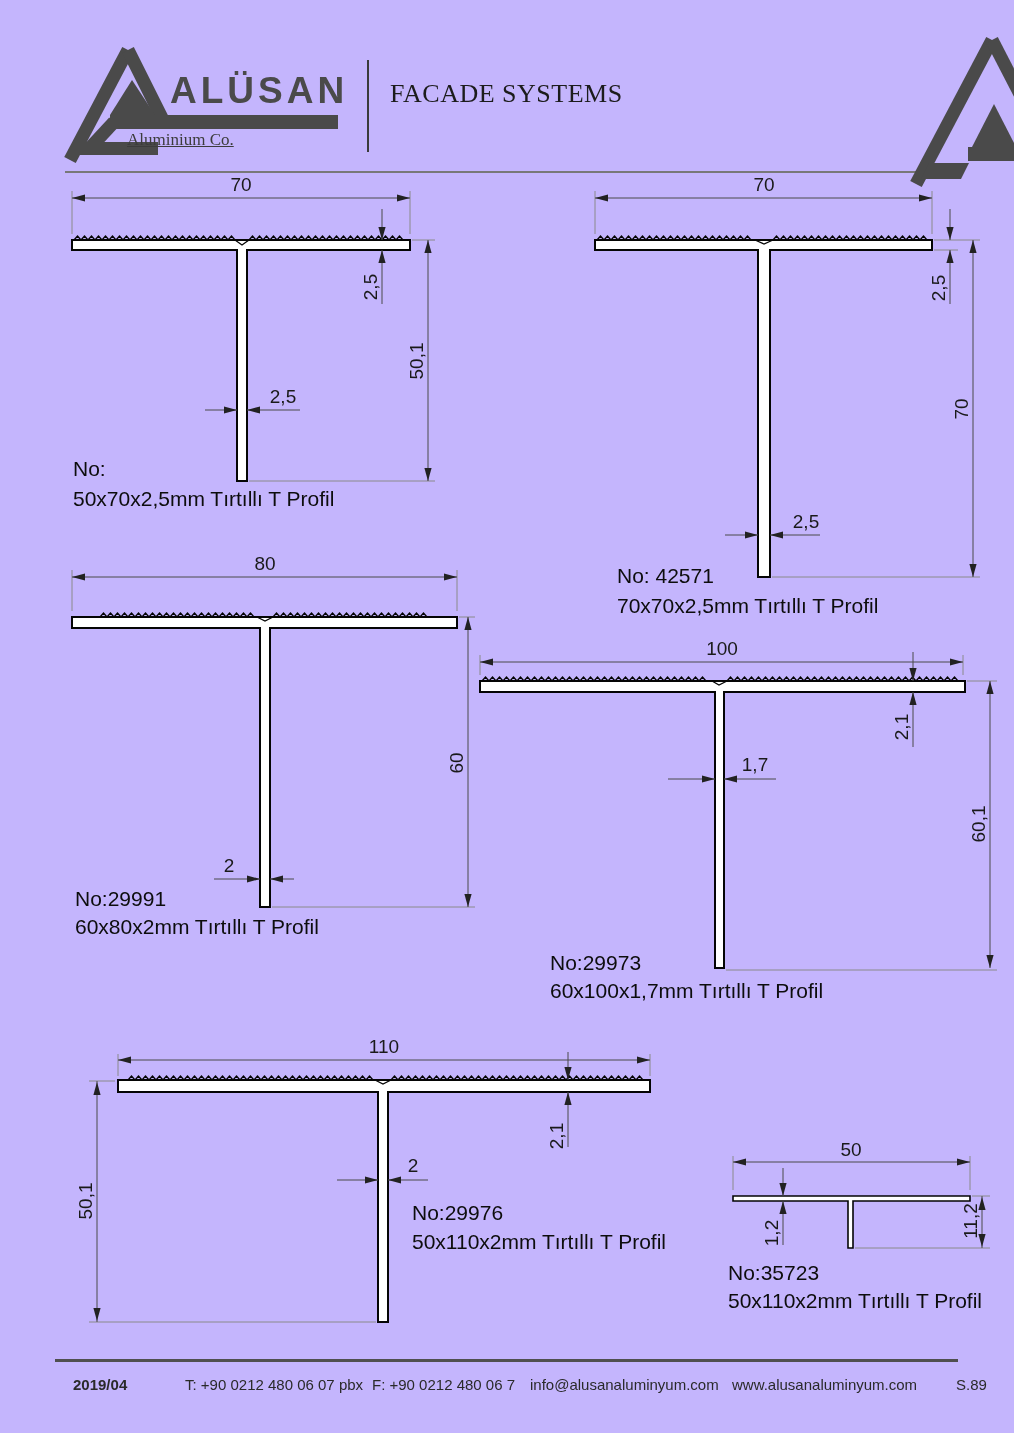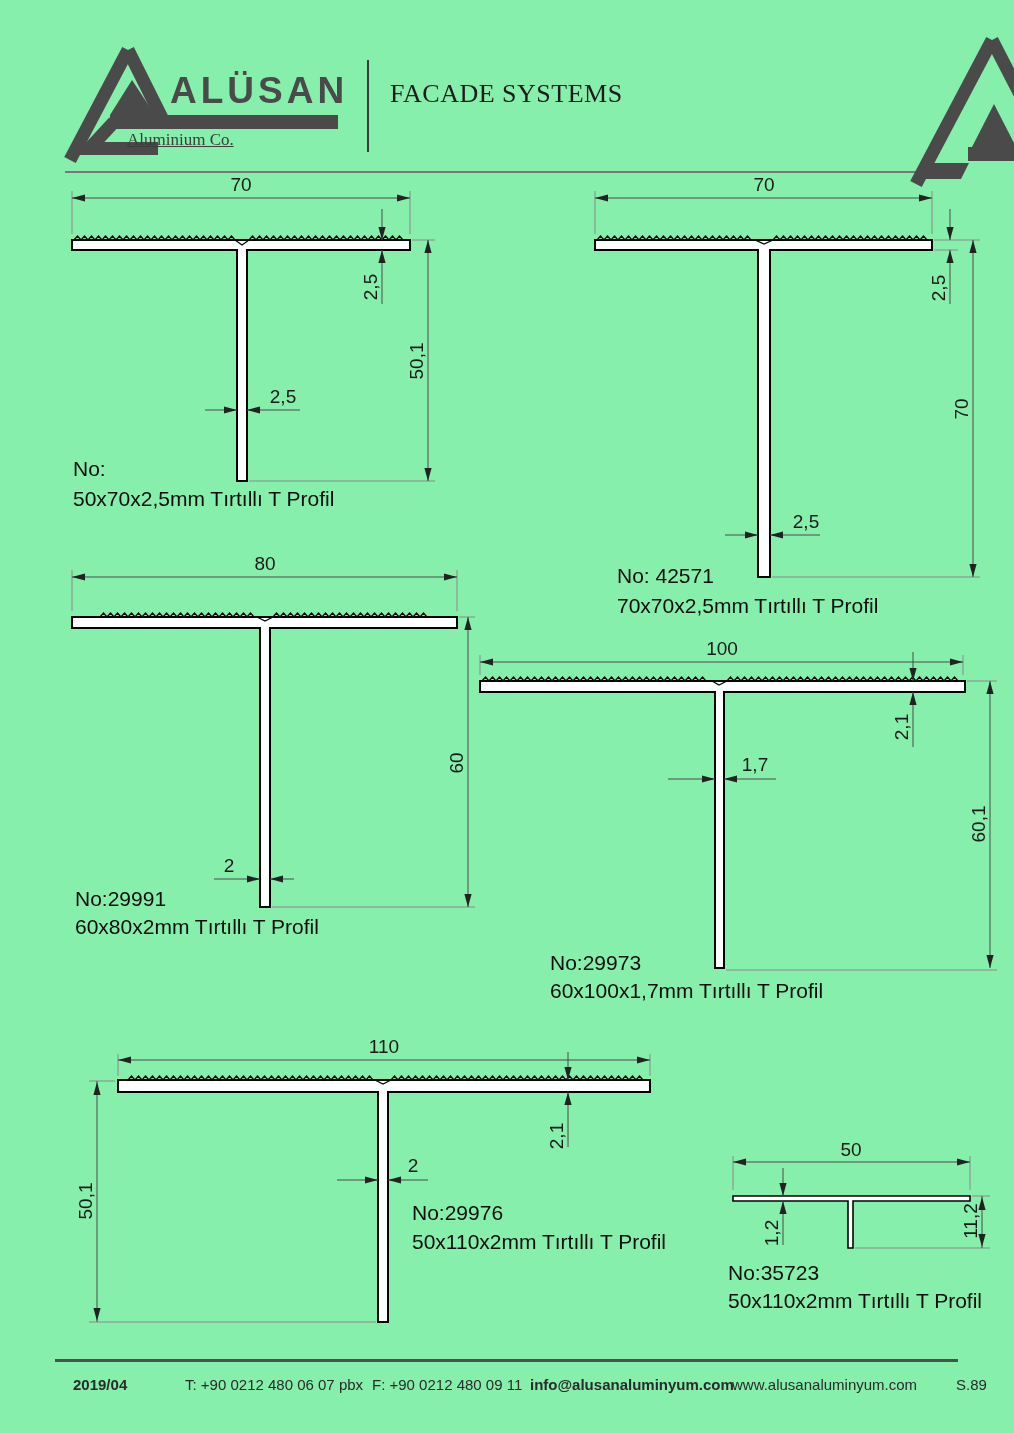--- a/index.html
+++ b/index.html
@@ -1,16 +1,16 @@
 <!DOCTYPE html>
 <html><head>
 <meta charset="utf-8">
 <style>
   html,body{margin:0;padding:0;background:#e8e8e8;}
-  .page{position:relative;width:1014px;height:1433px;background:#86efac;margin:0 auto;
+  .page{position:relative;width:1014px;height:1433px;background:#c4b5fd;margin:0 auto;
         overflow:hidden;font-family:"Liberation Sans",sans-serif;color:#111;}
   .abs{position:absolute;}
   
   .brand-text{position:absolute;left:170px;top:72px;font-size:37px;font-weight:800;
               letter-spacing:4px;color:#4a4a4a;line-height:1;}
   .brand-sub{position:absolute;left:127px;top:131px;font-family:"Liberation Serif",serif;
              font-size:17px;color:#3c3c3c;line-height:1;text-decoration:underline;}
   .hdr-divider{position:absolute;left:367px;top:60px;width:2px;height:92px;background:#3a3a3a;}
   .hdr-title{position:absolute;left:390px;font-family:"Liberation Serif",serif;
              font-size:26px;color:#1c1c1c;line-height:1;letter-spacing:0.5px;}
@@ -210,17 +210,17 @@
         <polygon class="ah" points="982,1247 978.4,1234 985.6,1234"></polygon>
       <text class="dimtext" x="977" y="1221" text-anchor="middle" transform="rotate(-90 977 1221)">11,2</text>
       <text class="label" x="728" y="1280">No:35723</text>
       <text class="label" x="728" y="1308">50x110x2mm Tırtıllı T Profil</text>
     </g>
   </svg>
 
   <div class="ftr-rule"></div>
   <div class="ftr ftr-issue" style="left:73px;">2019/04</div>
   <div class="ftr" style="left:185px;">T: +90 0212 480 06 07 pbx</div>
-  <div class="ftr" style="left:372px;">F: +90 0212 480 09 11</div>
-  <div class="ftr" style="left:530px;font-weight:bold;">info@alusanaluminyum.com</div>
+  <div class="ftr" style="left:372px;">F: +90 0212 480 06 7</div>
+  <div class="ftr" style="left:530px;">info@alusanaluminyum.com</div>
   <div class="ftr" style="left:732px;">www.alusanaluminyum.com</div>
   <div class="ftr" style="left:956px;">S.89</div>
 </div>
 
 </body></html>

